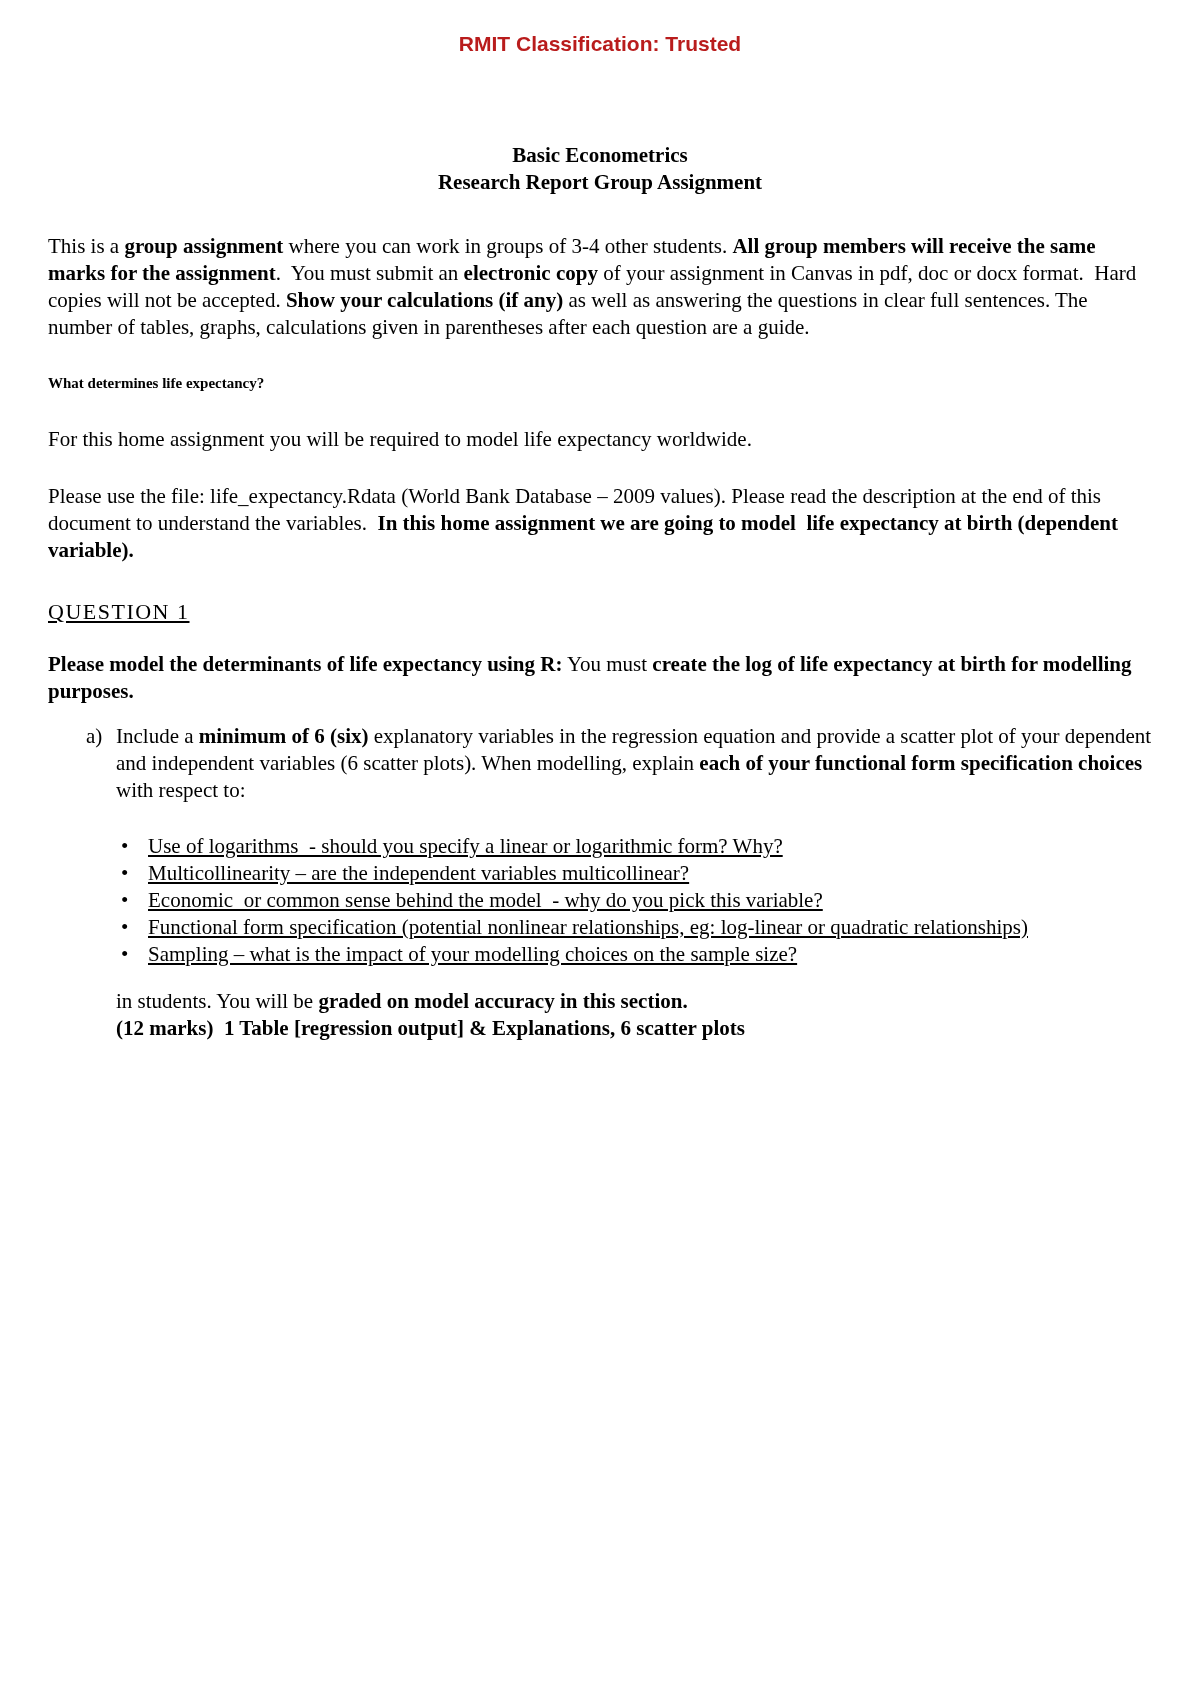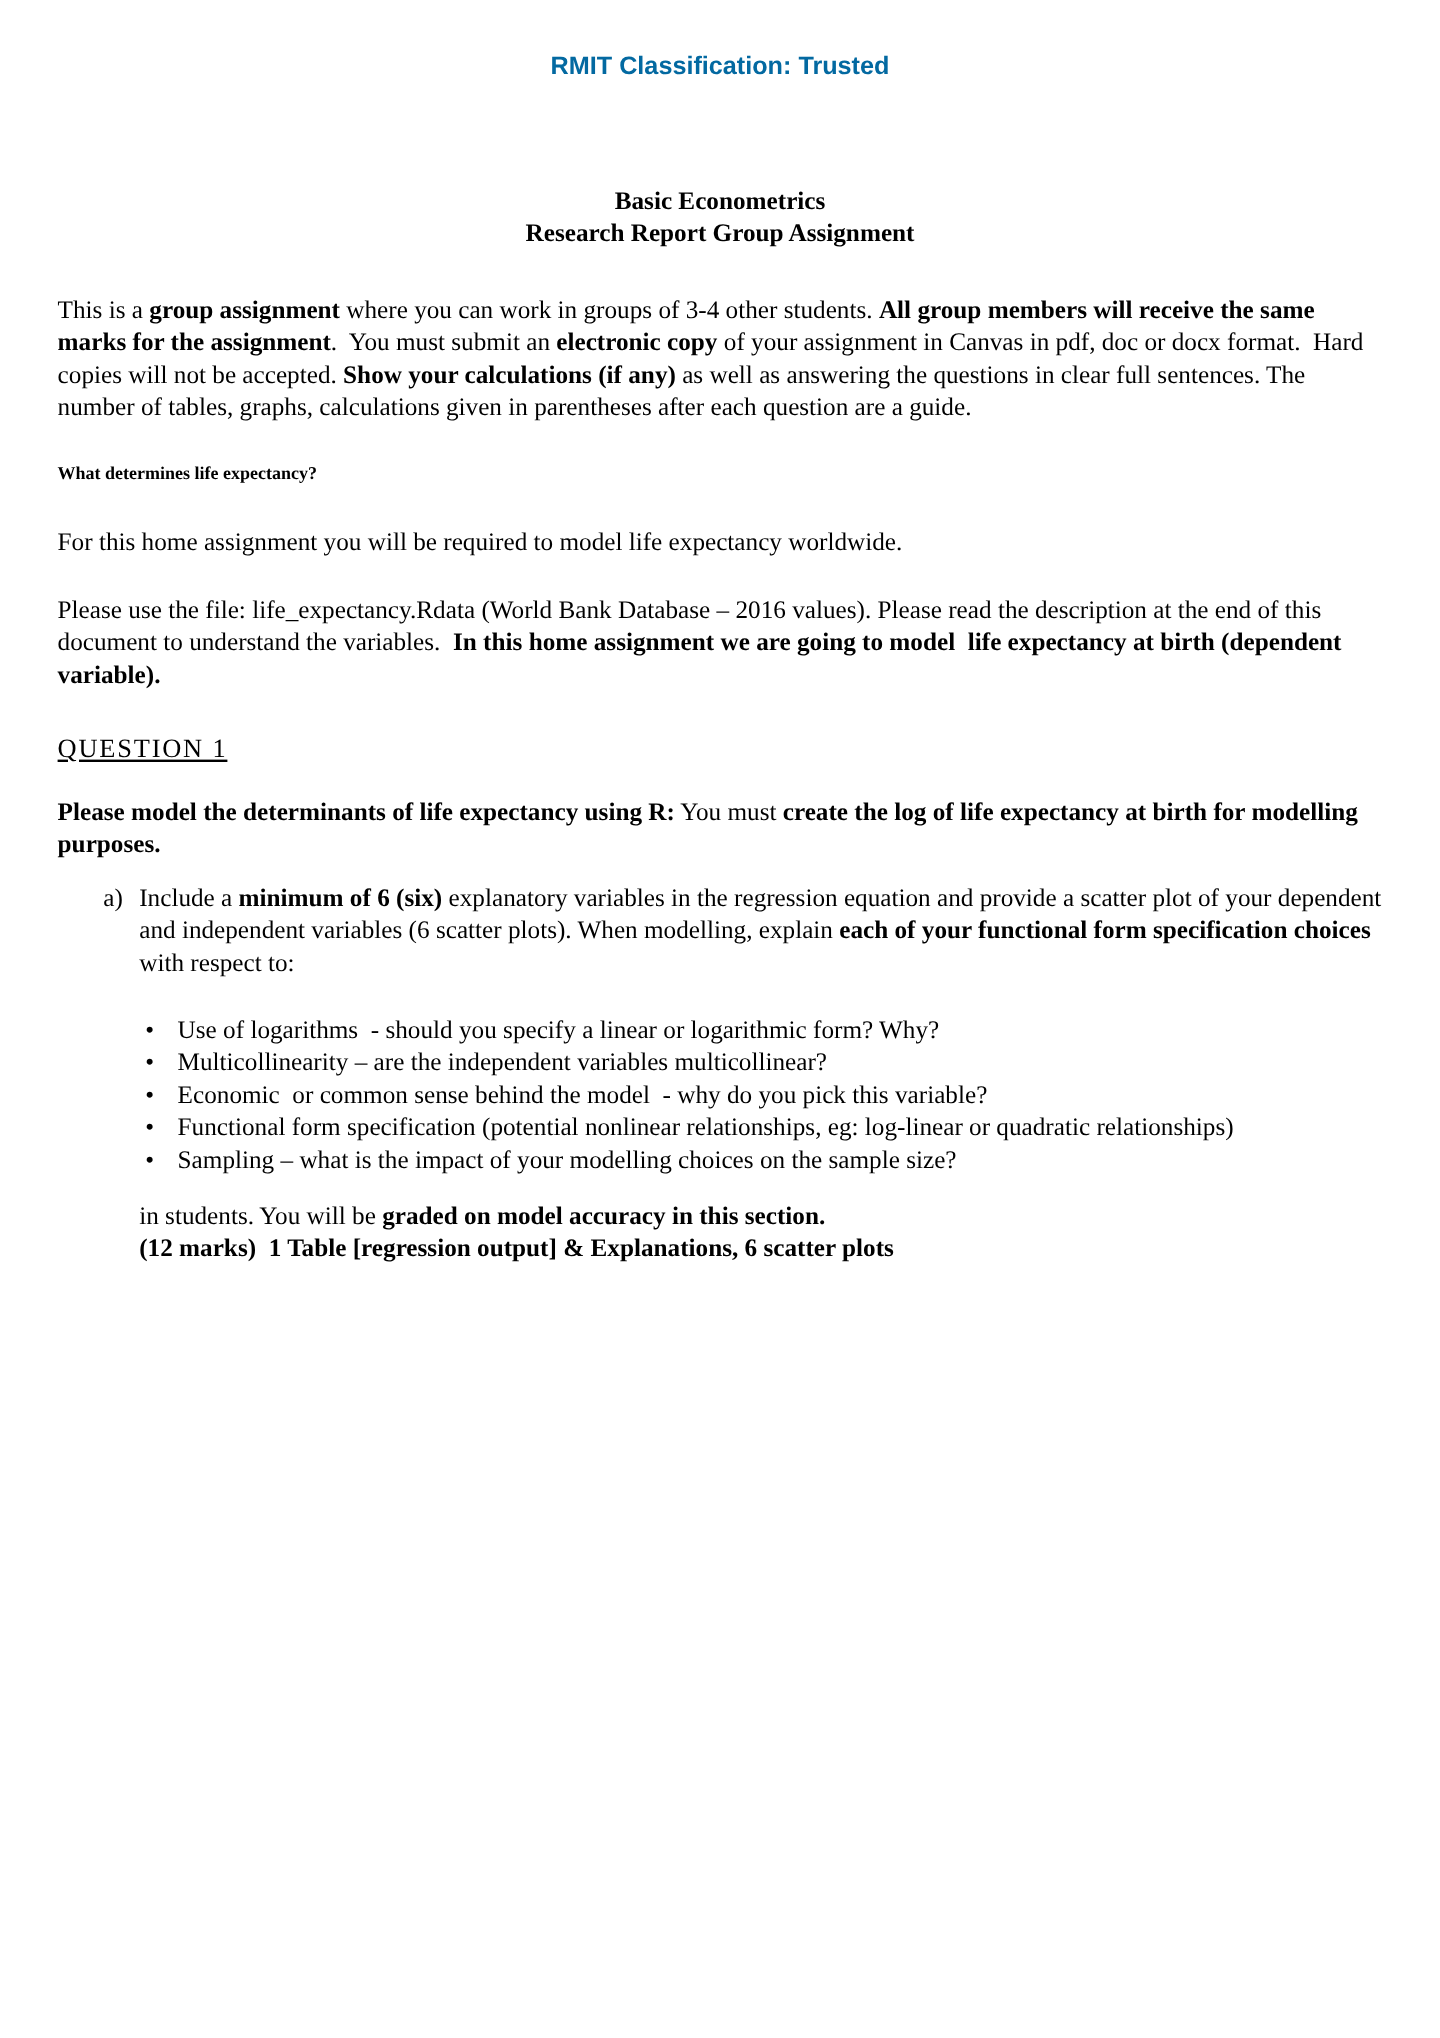--- a/index.html
+++ b/index.html
@@ -48,20 +48,21 @@
   .file-note        { margin-top: 30px; }
   .q1-heading       { margin-top: 34px; letter-spacing: 1.5px; white-space: pre-wrap; font-weight: normal; font-size: 22px; text-decoration: underline; }
   .task             { margin-top: 26px; }
   .item-a           { margin-top: 18px; display: flex; padding-left: 38px; }
   .item-a-label     { flex: none; width: 30px; }
   .item-a-text      { flex: 1; white-space: pre-wrap; }
   .bullets {
     list-style: none;
     margin: 29px 0 0 0;
     padding: 0;
+    text-decoration: underline;
   }
   .bullets li {
     position: relative;
     padding-left: 100px;
     white-space: pre-wrap;
   }
   .bullets li::before {
     content: "\2022";
     position: absolute;
     left: 73px;
@@ -69,36 +70,36 @@
   }
   .closing { margin-top: 20px; margin-left: 68px; }
   .marks   { margin-left: 68px; }
   .b { font-weight: bold; }
 </style>
 </head>
 <body>
 
 <div class="page">
 
-  <div class="classification" style="color: #0369a1; margin-top: 12px;">RMIT Classification: Trusted</div>
+  <div class="classification" style="color: #b91c1c;">RMIT Classification: Trusted</div>
 
   <div class="content">
 
     <div class="title-block">
       <div>Basic Econometrics</div>
       <div>Research Report Group Assignment</div>
     </div>
 
     <p class="intro"><span>This is a </span><span class="b">group assignment</span><span> where you can work in groups of 3-4 other students. </span><span class="b">All group members will receive the same marks for the assignment</span><span>.  You must submit an </span><span class="b">electronic copy</span><span> of your assignment in Canvas in pdf, doc or docx format.  Hard copies will not be accepted. </span><span class="b">Show your calculations (if any)</span><span> as well as answering the questions in clear full sentences. The number of tables, graphs, calculations given in parentheses after each question are a guide.</span></p>
 
     <div class="sect-heading">What determines life expectancy?</div>
 
     <p class="for-this">For this home assignment you will be required to model life expectancy worldwide.</p>
 
-    <p class="file-note"><span>Please use the file: life_expectancy.Rdata (World Bank Database – 2016 values). Please read the description at the end of this document to understand the variables.  </span><span class="b">In this home assignment we are going to model  life expectancy at birth (dependent variable).</span></p>
+    <p class="file-note"><span>Please use the file: life_expectancy.Rdata (World Bank Database – 2009 values). Please read the description at the end of this document to understand the variables.  </span><span class="b">In this home assignment we are going to model  life expectancy at birth (dependent variable).</span></p>
 
     <div class="q1-heading">QUESTION 1</div>
 
     <p class="task"><span class="b">Please model the determinants of life expectancy using R:</span><span> You must </span><span class="b">create the log of life expectancy at birth for modelling purposes.</span></p>
 
     <div class="item-a">
       <span class="item-a-label">a)</span>
       <div class="item-a-text"><span>Include a </span><span class="b">minimum of 6 (six)</span><span> explanatory variables in the regression equation and provide a scatter plot of your dependent and independent variables (6 scatter plots). When modelling, explain </span><span class="b">each of your functional form specification choices</span><span> with respect to:</span></div>
     </div>
 

